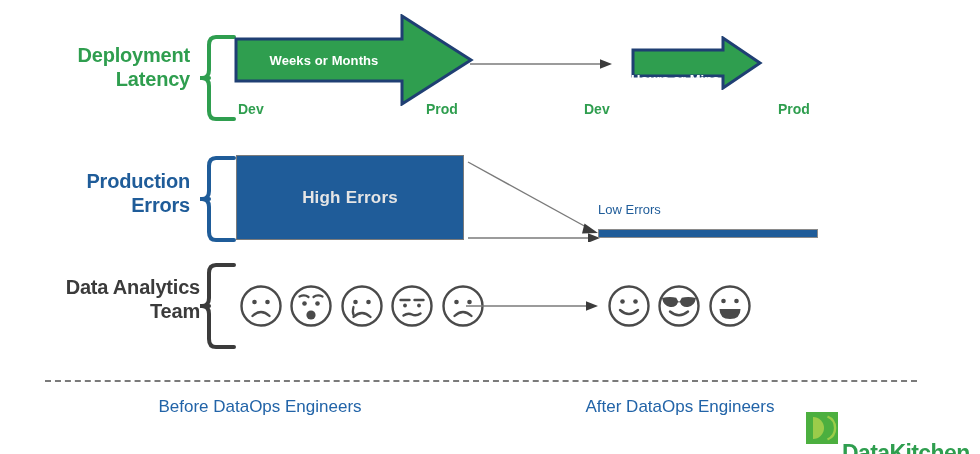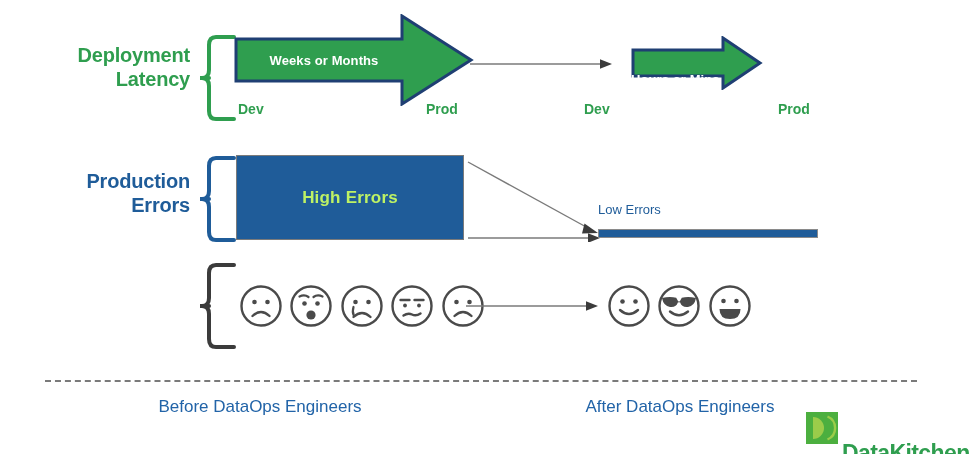--- a/index.html
+++ b/index.html
@@ -72,21 +72,21 @@
     left: 236px; top: 155px;
     width: 228px; height: 85px;
     background: #1f5c99;
     border: 1px solid #7b7b7b;
     box-sizing: border-box;
     display: flex;
     align-items: center;
     justify-content: center;
   }
   #high-errors-box span {
-    color: #bef264;
+    color: #e5e5e5;
     font-size: 17px;
     font-weight: bold;
     letter-spacing: 0.2px;
   }
   #low-errors-bar {
     position: absolute;
     left: 598px; top: 229px;
     width: 220px; height: 9px;
     background: #1f5c99;
     border: 1px solid #8a8a8a;
@@ -188,20 +188,22 @@
   <svg class="abs" style="left:466px; top:158px;" width="140" height="84" viewBox="0 0 140 84">
     <line x1="2" y1="4" x2="122" y2="70" stroke="#7a7a7a" stroke-width="1.4"></line>
     <path d="M118.5 65.5 L132 75 L116 75.5 Z" fill="#3b3b3b"></path>
     <line x1="2" y1="80" x2="122" y2="80" stroke="#7a7a7a" stroke-width="1.4"></line>
     <path d="M122 75.2 L134 80 L122 84.8 Z" fill="#3b3b3b"></path>
   </svg>
 
   <div id="low-errors-label">Low Errors</div>
   <div id="low-errors-bar"></div>
 
+  <div class="row-label" id="label-data-analytics-team">Data Analytics
+Team</div>
 
   <svg class="brace" style="left:200px; top:262px;" width="40" height="88" viewBox="0 0 40 88">
     <path d="M34 3 L16 3 Q9 3 9 11 L9 36 Q9 44 2 44 Q9 44 9 52 L9 77 Q9 85 16 85 L34 85" fill="none" stroke="#3b3b3b" stroke-width="4" stroke-linecap="round" stroke-linejoin="round"></path>
     <line x1="0" y1="44" x2="9" y2="44" stroke="#3b3b3b" stroke-width="4" stroke-linecap="round"></line>
   </svg>
 
   <div class="faces-group" style="left:238px; top:283px;">
     
     <svg class="face" width="46" height="46" viewBox="0 0 46 46">
       <circle cx="23" cy="23" r="19.5" fill="none" stroke="#4a4a4a" stroke-width="2.4"></circle>

